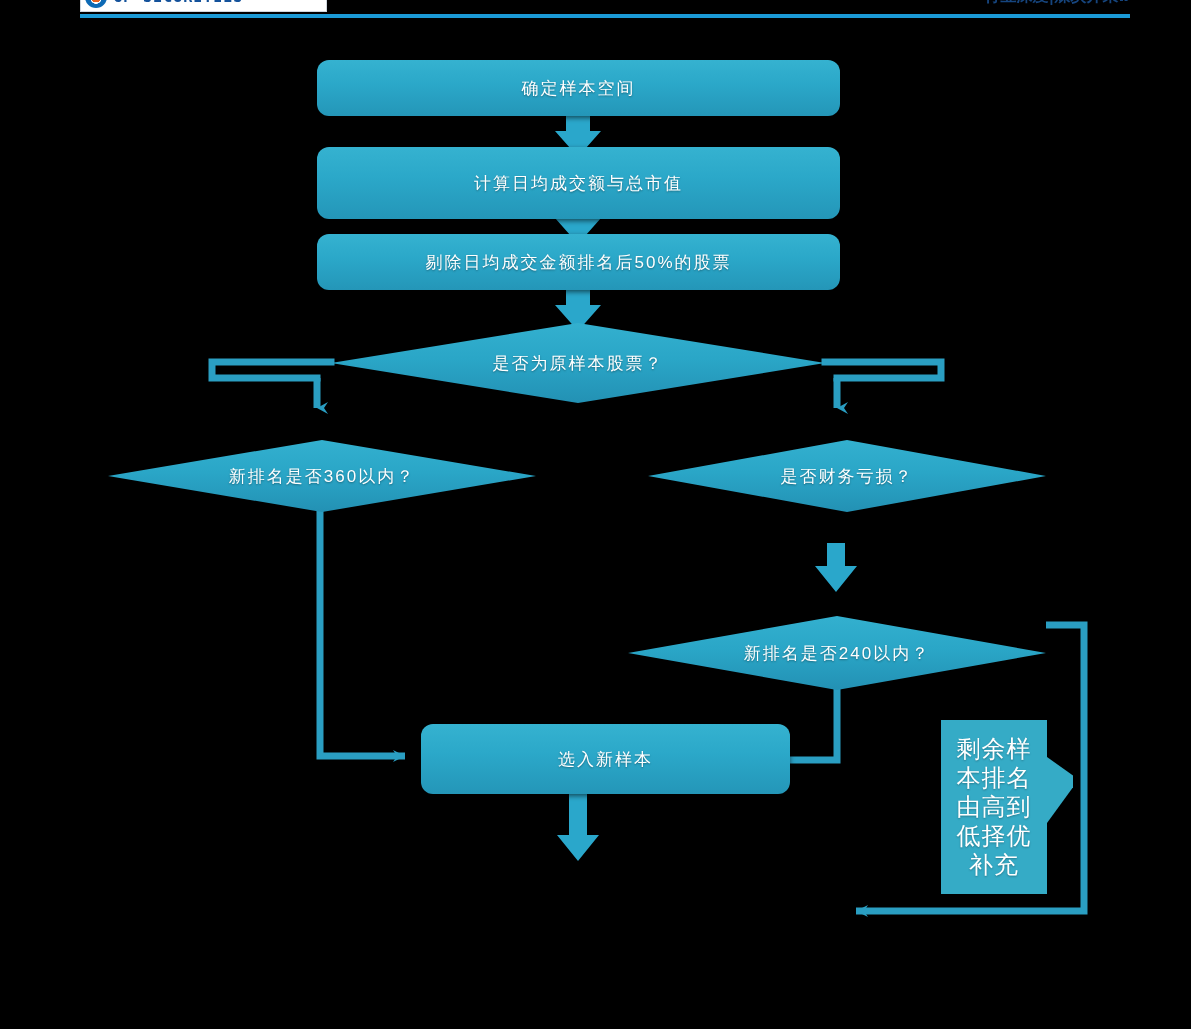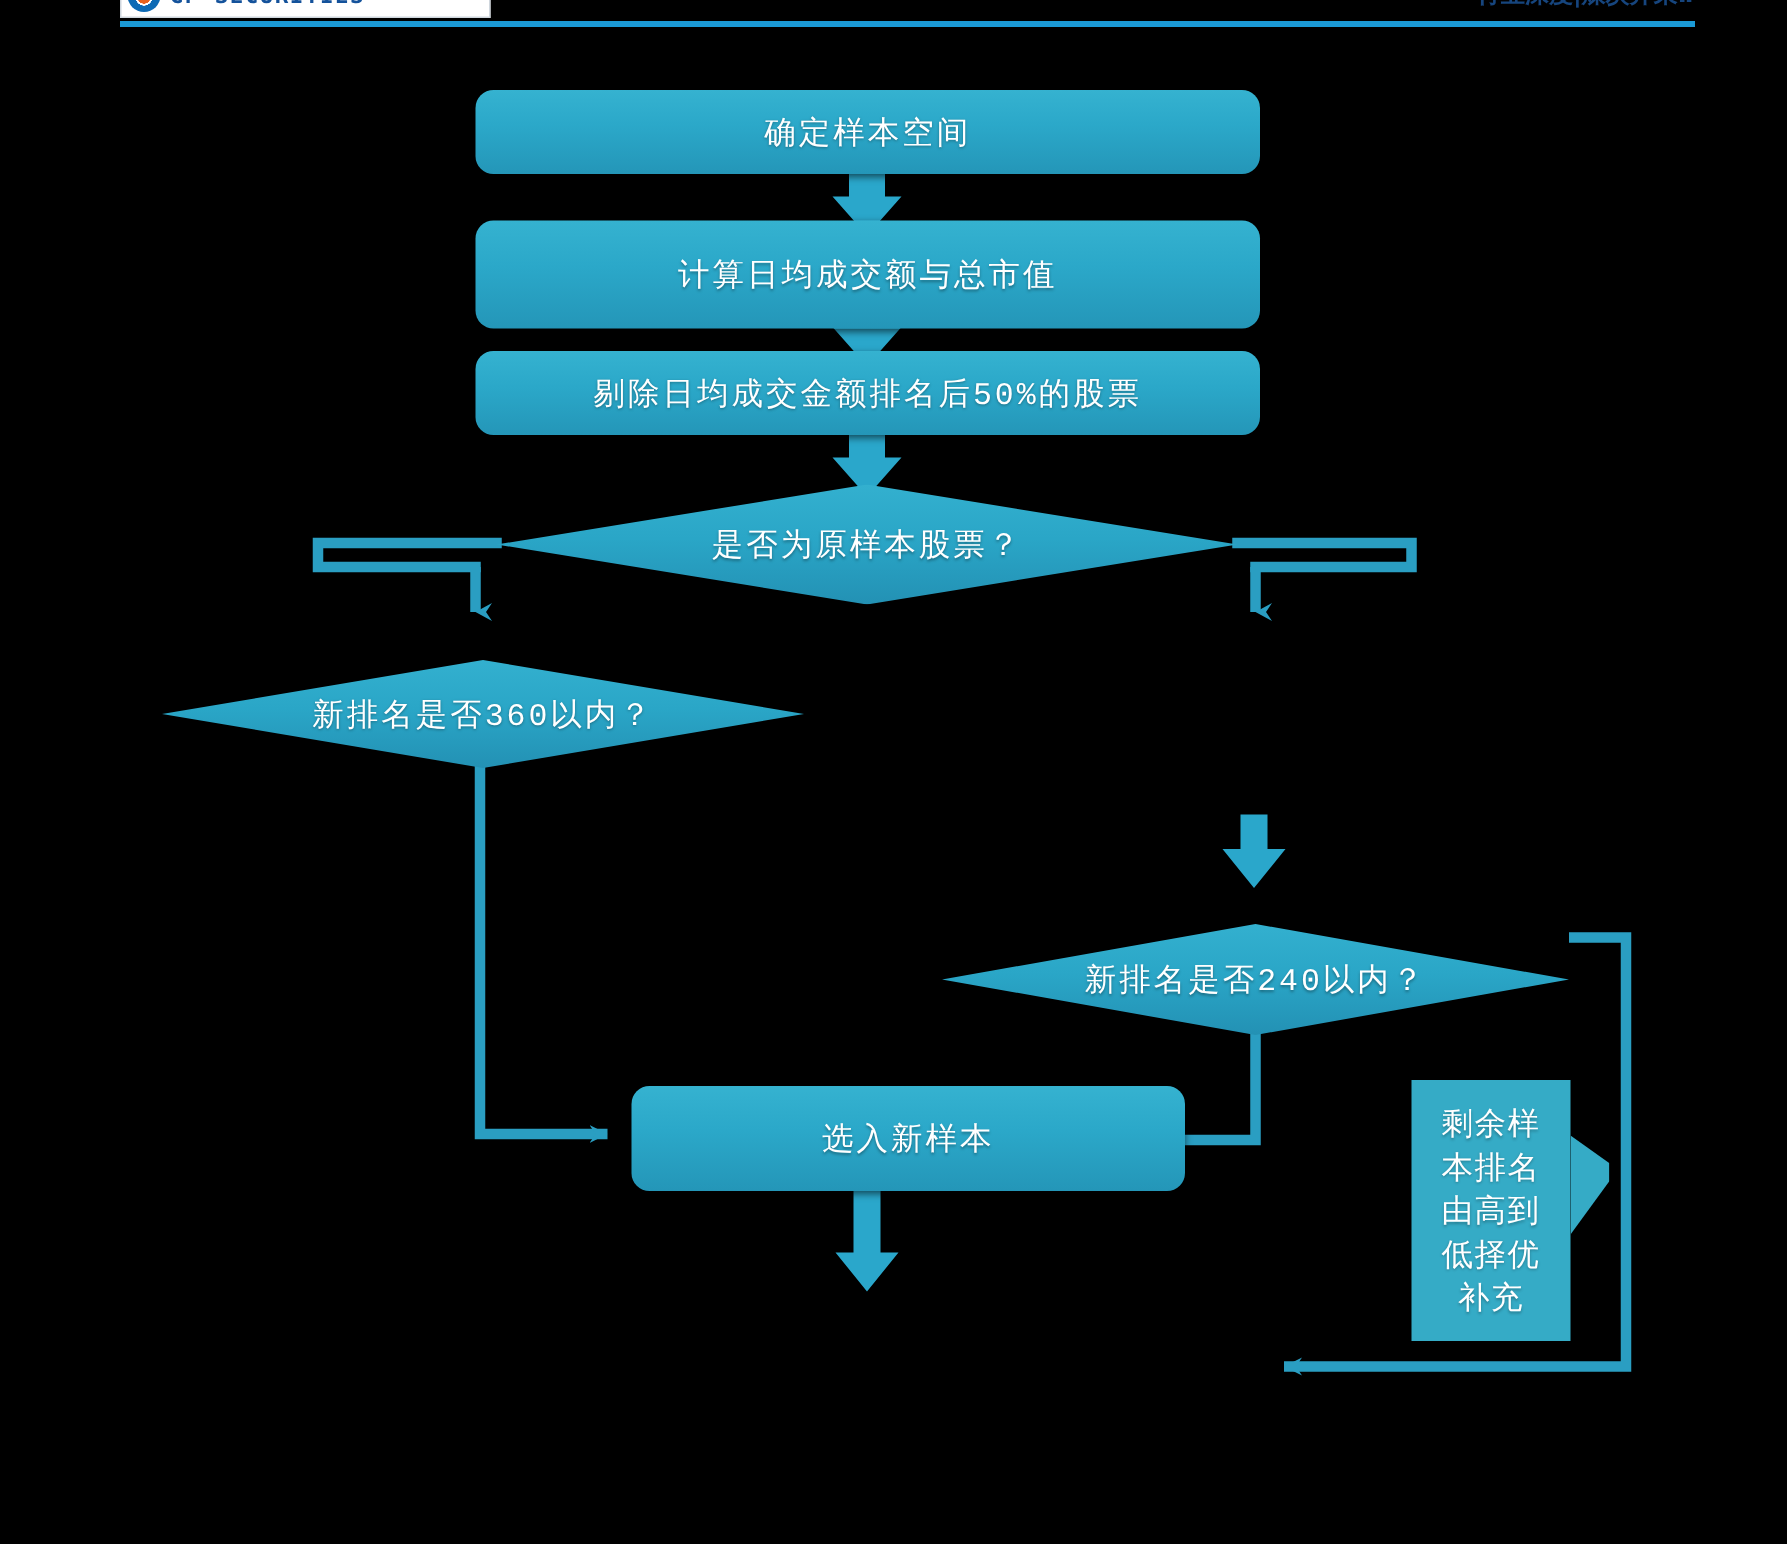--- a/index.html
+++ b/index.html
@@ -31,22 +31,22 @@
     font-size:16px;font-weight:bold;color:#16457e;white-space:nowrap;
   }
   #header-rule{position:absolute;left:80px;top:14px;width:1050px;height:4px;background:#1b9ad6;}
 
   
   #canvas{position:absolute;left:0;top:30px;width:1191px;height:999px;}
   svg#wires{position:absolute;left:0;top:0;width:1191px;height:999px;}
 
   .node{position:absolute;box-sizing:border-box;
     display:flex;align-items:center;justify-content:center;text-align:center;
-    color:#ffffff;font-family:Liberation Mono, monospace;
-    font-size:21px;letter-spacing:2px;white-space:nowrap;
+    color:#ffffff;font-family:Liberation Sans, sans-serif;
+    font-size:17px;letter-spacing:2px;white-space:nowrap;
     text-shadow:0 1px 2px rgba(0,0,0,.35);
   }
   .rbox{
     border-radius:12px;
     background:linear-gradient(180deg,#35b2d0 0%,#2ba8c9 42%,#2496b8 100%);
     box-shadow:0 2px 5px rgba(0,0,0,.55);
   }
   .dia{background:transparent;}
   .dia .diashape{
     position:absolute;left:0;top:0;width:100%;height:100%;
@@ -60,21 +60,21 @@
     position:absolute;left:941px;top:690px;width:106px;height:174px;
     background:#35abc6;
     display:flex;align-items:center;justify-content:center;
   }
   #callout-tail{
     position:absolute;left:1047px;top:727px;width:26px;height:66px;
     background:#35abc6;
     clip-path:polygon(0 0,100% 28%,100% 46%,0 100%);
   }
   #callout .ctext{
-    color:#fff;font-size:21px;line-height:29px;letter-spacing:1px;
+    color:#fff;font-size:24px;line-height:29px;letter-spacing:1px;
     text-align:center;font-family:"DejaVu Sans","Liberation Sans",sans-serif;
     text-shadow:0 1px 2px rgba(0,0,0,.3);
   }
 </style>
 </head>
 <body>
 
 <div id="header">
   <div id="logo-box">
     <div id="logo-mark"></div>
@@ -136,20 +136,24 @@
   <div class="node dia" style="left:331px;top:293px;width:494px;height:80px;">
     <div class="diashape"></div>
     <span class="dialabel">是否为原样本股票？</span>
   </div>
 
   <div class="node dia" style="left:108px;top:410px;width:428px;height:72px;">
     <div class="diashape"></div>
     <span class="dialabel">新排名是否360以内？</span>
   </div>
 
+  <div class="node dia" style="left:648px;top:410px;width:398px;height:72px;">
+    <div class="diashape"></div>
+    <span class="dialabel">是否财务亏损？</span>
+  </div>
 
   <div class="node dia" style="left:628px;top:586px;width:418px;height:74px;">
     <div class="diashape"></div>
     <span class="dialabel">新排名是否240以内？</span>
   </div>
 
   <div class="node rbox" style="left:421px;top:694px;width:369px;height:70px;">
     <span>选入新样本</span>
   </div>
 

